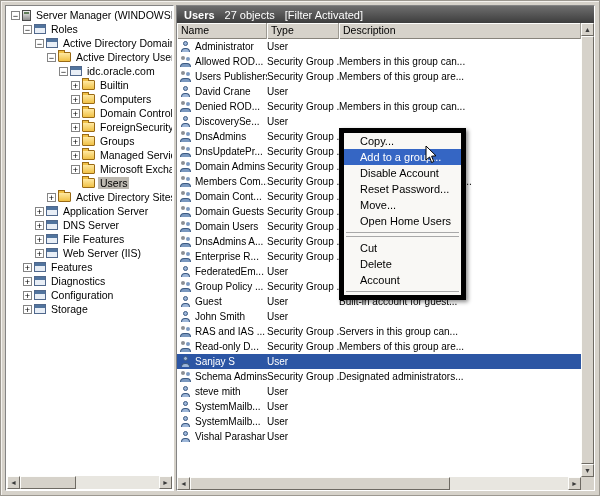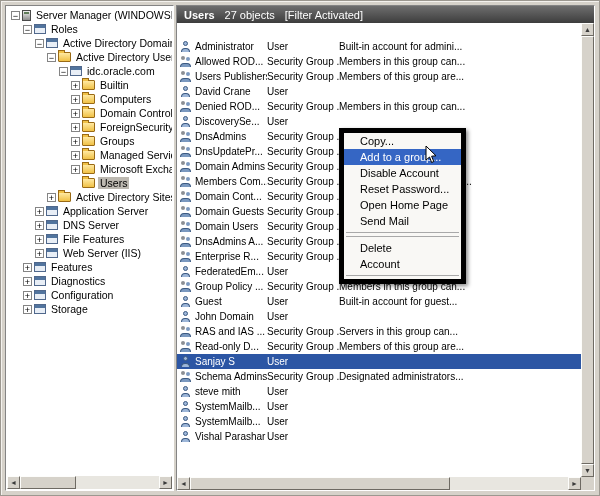--- a/index.html
+++ b/index.html
@@ -219,28 +219,32 @@
       <div class="sb-btn right">►</div>
     </div>
   </div>
 
   <div class="right-pane">
     <div class="list-header">
       <span class="bold">Users</span>
       <span>27 objects</span>
       <span>[Filter Activated]</span>
     </div>
+    <div class="col-headers">
+      <div class="col c1">Name</div>
+      <div class="col c2">Type</div>
+      <div class="col c3">Description</div>
+    </div>
     <div class="rows" id="rows">
         <div class="row">
           <div class="cell name">
             <span class="li user-icon"></span>
             <span>Administrator</span>
           </div>
           <div class="cell type">User</div>
-          <div class="cell desc">Built-in account for admini...</div>
         </div>
         <div class="row">
           <div class="cell name">
             <span class="li group-icon"></span>
             <span>Allowed ROD...</span>
           </div>
           <div class="cell type">Security Group ...</div>
           <div class="cell desc">Members in this group can...</div>
         </div>
         <div class="row">
@@ -367,21 +371,21 @@
           <div class="cell name">
             <span class="li user-icon"></span>
             <span>Guest</span>
           </div>
           <div class="cell type">User</div>
           <div class="cell desc">Built-in account for guest...</div>
         </div>
         <div class="row">
           <div class="cell name">
             <span class="li user-icon"></span>
-            <span>John Domain</span>
+            <span>John Smith</span>
           </div>
           <div class="cell type">User</div>
           <div class="cell desc"></div>
         </div>
         <div class="row">
           <div class="cell name">
             <span class="li group-icon"></span>
             <span>RAS and IAS ...</span>
           </div>
           <div class="cell type">Security Group ...</div>
@@ -456,24 +460,25 @@
       <div class="sb-btn right">►</div>
     </div>
     <div class="corner"></div>
   </div>
 
   <div class="context-menu" id="menu">
       <div class="menu-item"><span>Copy...</span></div>
       <div class="menu-item hl"><span>Add to a group...</span></div>
       <div class="menu-item"><span>Disable Account</span></div>
       <div class="menu-item"><span>Reset Password...</span></div>
-      <div class="menu-item"><span>Open Home Page</span></div>
-      <div class="menu-item"><span>Send Mail</span></div>
+      <div class="menu-item"><span>Move...</span></div>
+      <div class="menu-item"><span>Open Home Users</span></div>
       <div class="menu-sep"></div>
       <div class="menu-sep"></div>
+      <div class="menu-item"><span>Cut</span></div>
       <div class="menu-item"><span>Delete</span></div>
       <div class="menu-item"><span>Account</span></div>
       <div class="menu-sep"></div>
     </div>
 
   <svg class="cursor" width="12" height="18" viewBox="0 0 12 18">
     <path d="M1 0 L1 14 L4.6 11 L6.6 16.5 L8.8 15.5 L6.6 10.2 L11 9.8 Z" fill="#ffffff" stroke="#000000" stroke-width="1"></path>
   </svg>
 
 </div>

